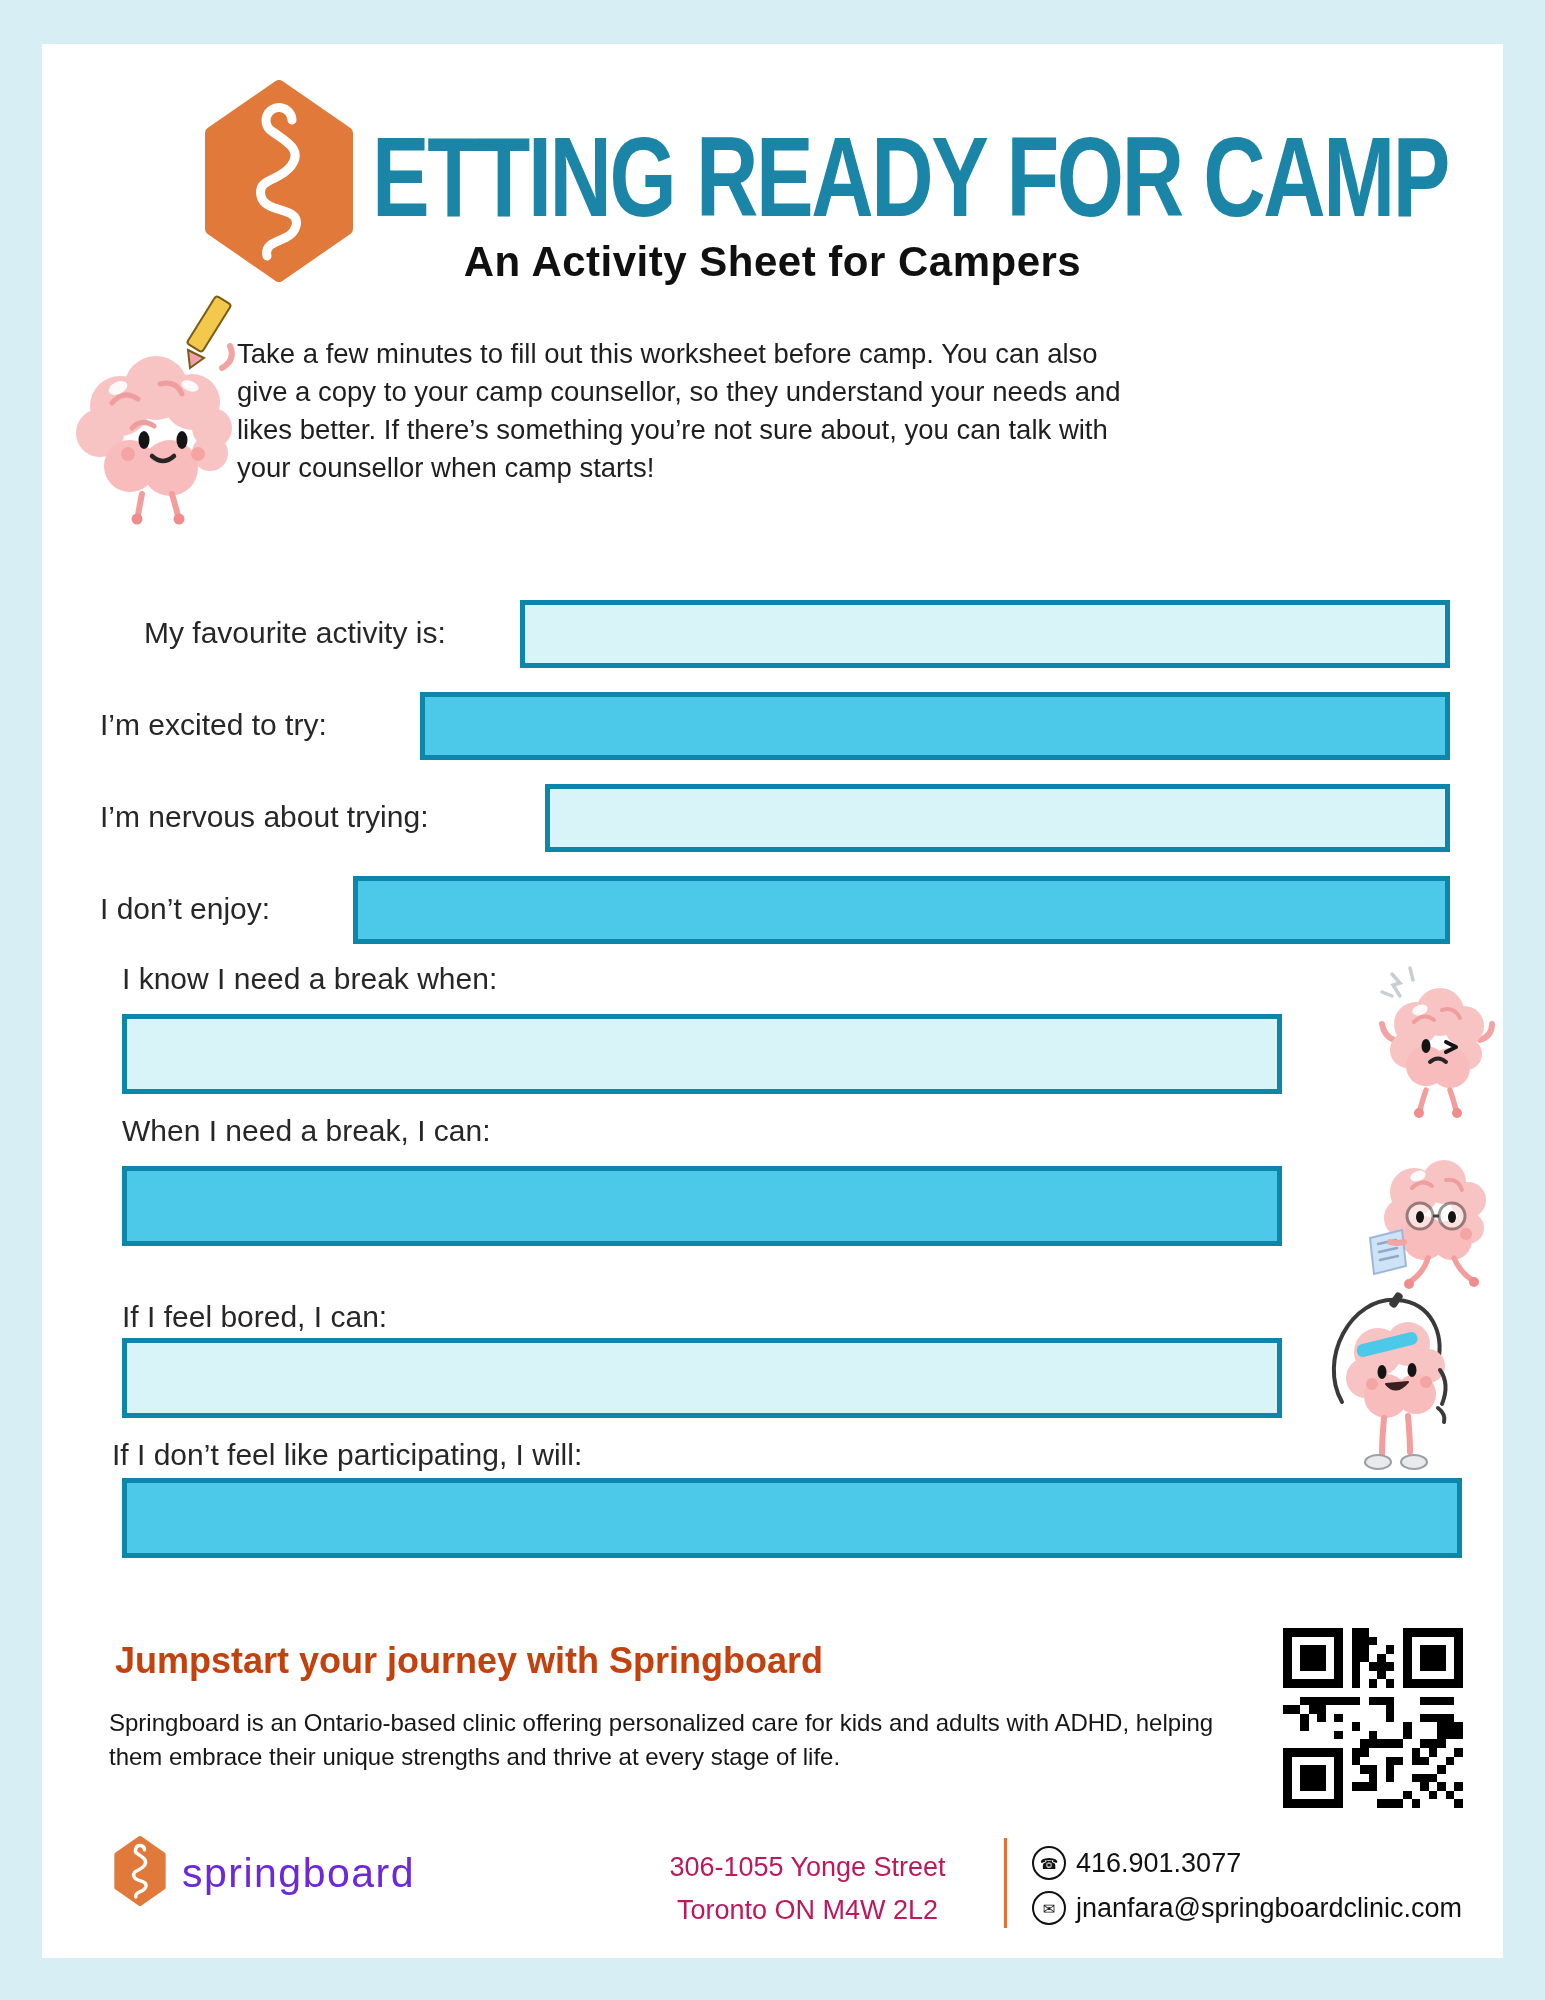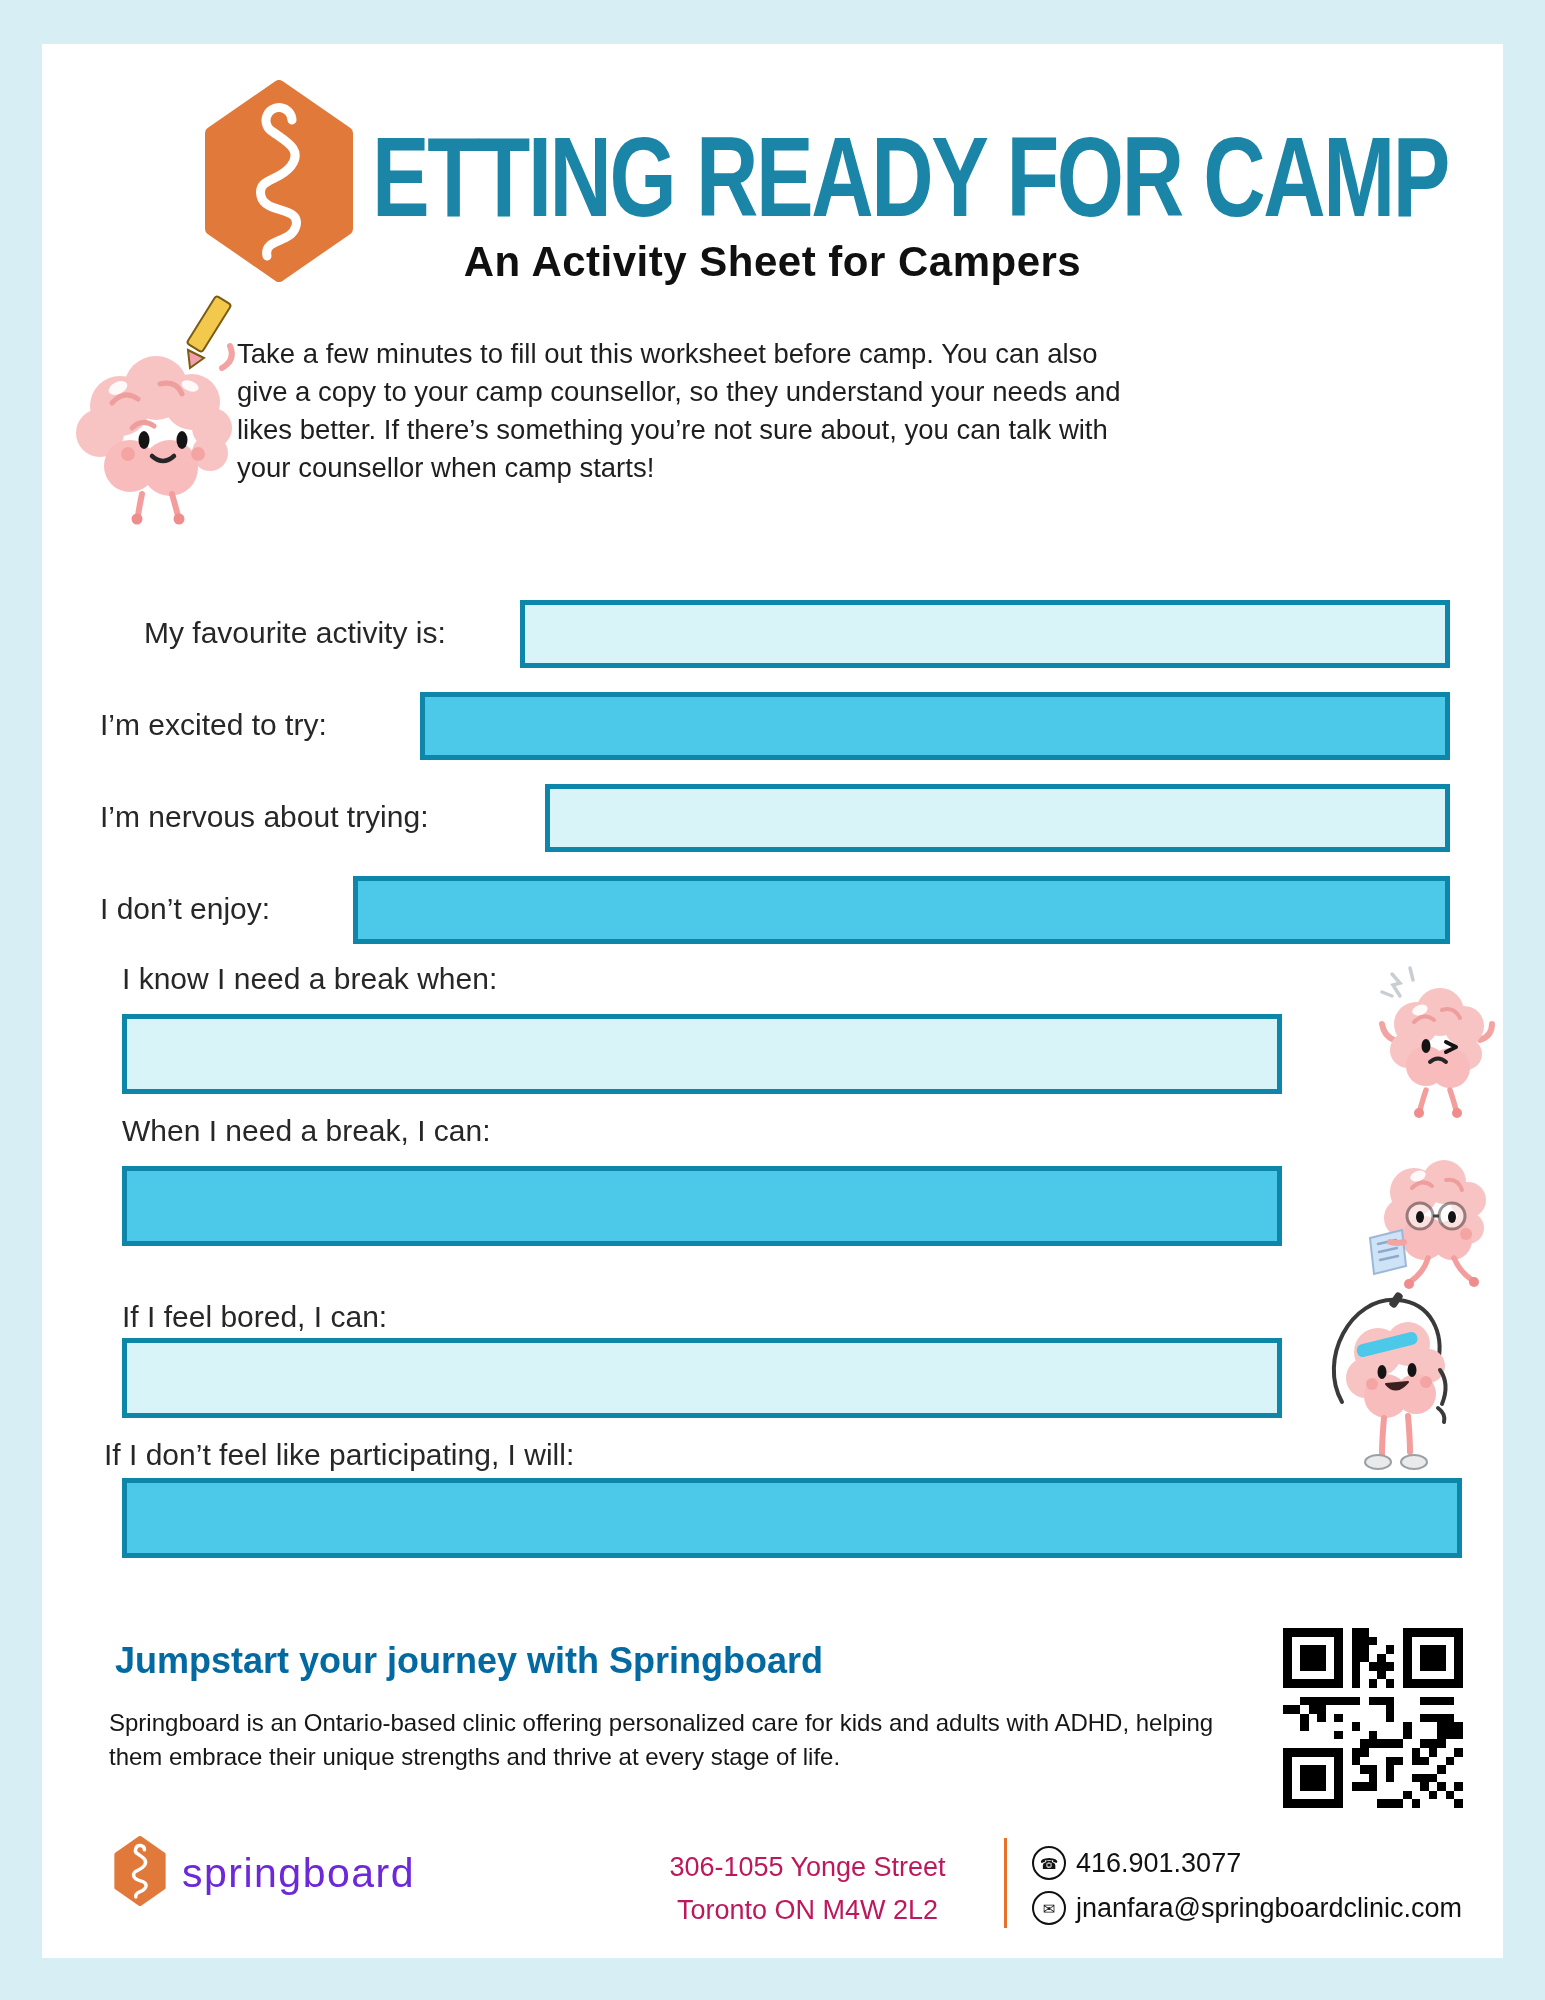--- a/index.html
+++ b/index.html
@@ -31,21 +31,21 @@
     font-size:27.5px;line-height:1.38;color:#1e1e1e;margin-top:32px;
   }
 
   
   .field-label{position:absolute;font-size:30px;color:#272727;white-space:nowrap;}
   .field-box{position:absolute;box-sizing:border-box;border:5px solid #0e86aa;}
   .field-box.light{background:#d9f4f8;}
   .field-box.dark{background:#4cc8e8;}
 
   
-  .promo-heading{position:absolute;left:115px;top:1640px;font-size:36px;font-weight:800;color:#0369a1;}
+  .promo-heading{position:absolute;left:115px;top:1640px;font-size:36px;font-weight:800;color:#c2410c;}
   .promo-body{position:absolute;left:109px;top:1706px;width:1105px;font-size:24px;line-height:1.42;color:#161616;}
   .qr{position:absolute;left:1283px;top:1628px;width:180px;height:180px;background:#fff;
       display:grid;grid-template-columns:repeat(21,1fr);grid-template-rows:repeat(21,1fr);}
   .qr .m{background:#000;}
 
   
   .footer-hex{position:absolute;left:112px;top:1836px;width:56px;height:70px;}
   .wordmark{position:absolute;left:182px;top:1850px;font-size:41px;font-weight:400;letter-spacing:1.5px;color:#6d28d9;}
   .address{position:absolute;left:640px;top:1846px;width:335px;text-align:center;font-size:27px;line-height:1.6;color:#be185d;}
   .v-divider{position:absolute;left:1004px;top:1838px;width:3px;height:90px;background:#e8702a;}
@@ -107,21 +107,21 @@
     <div class="field-label" style="left: 100px; top: 800px;">I’m nervous about trying:</div>
     <div class="field-box light" style="left: 545px; top: 784px; width: 905px; height: 68px;"></div>
     <div class="field-label" style="left: 100px; top: 892px;">I don’t enjoy:</div>
     <div class="field-box dark" style="left: 353px; top: 876px; width: 1097px; height: 68px;"></div>
     <div class="field-label" style="left: 122px; top: 962px;">I know I need a break when:</div>
     <div class="field-box light" style="left: 122px; top: 1014px; width: 1160px; height: 80px;"></div>
     <div class="field-label" style="left: 122px; top: 1114px;">When I need a break, I can:</div>
     <div class="field-box dark" style="left: 122px; top: 1166px; width: 1160px; height: 80px;"></div>
     <div class="field-label" style="left: 122px; top: 1300px;">If I feel bored, I can:</div>
     <div class="field-box light" style="left: 122px; top: 1338px; width: 1160px; height: 80px;"></div>
-    <div class="field-label" style="left: 104px; top: 1438px;">If I don’t feel like participating, I will:</div>
+    <div class="field-label" style="left: 112px; top: 1438px;">If I don’t feel like participating, I will:</div>
     <div class="field-box dark" style="left: 122px; top: 1478px; width: 1340px; height: 80px;"></div>
   </div>
 
 <svg class="mascot" style="left:1378px;top:962px;width:118px;height:158px" viewBox="0 0 118 158">
   <path d="M14,12 l8,9 l-7,2 l7,11 M32,6 l3,12 M4,30 l10,4" fill="none" stroke="#c9ced3" stroke-width="3.5" stroke-linecap="round"></path>
   <path d="M16,78 q-10,-4 -12,-16 M102,78 q12,-4 12,-16" fill="none" stroke="#f4a3a3" stroke-width="6" stroke-linecap="round"></path>
   <circle cx="38" cy="62" r="22" fill="#f8c3c3"></circle>
   <circle cx="62" cy="50" r="24" fill="#f8c3c3"></circle>
   <circle cx="86" cy="64" r="20" fill="#f8c3c3"></circle>
   <circle cx="30" cy="88" r="18" fill="#f8c3c3"></circle>

